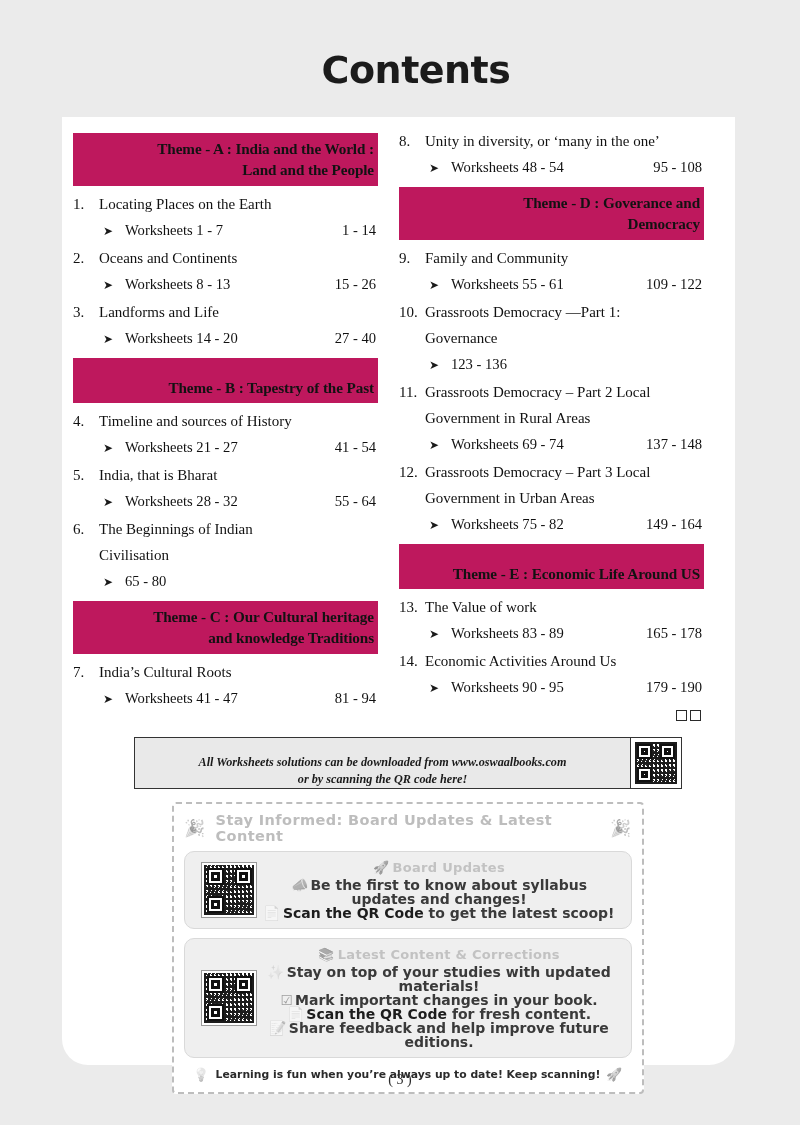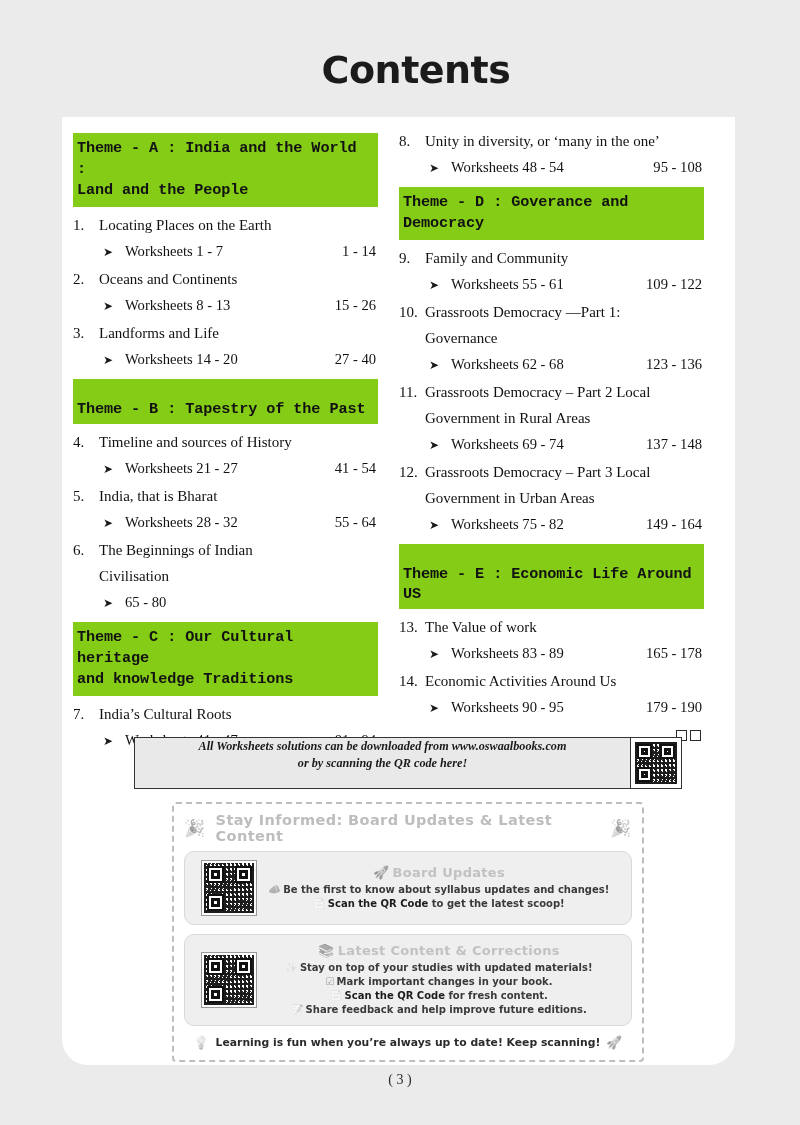--- a/index.html
+++ b/index.html
@@ -51,23 +51,23 @@
   }
   .col {
     position: absolute;
     top: 10px;
     width: 305px;
   }
   .col-left  { left: 11px; }
   .col-right { left: 337px; }
 
   .theme-bar {
-    background: #84cc16;
-    text-align: left;
-    font-family: Liberation Mono, monospace;
+    background: #be185d;
+    text-align: right;
+    font-family: Liberation Serif, serif;
     font-weight: bold;
     font-size: 15.2px;
     color: #121212;
     line-height: 21px;
     padding: 5px 4px 6px 4px;
     margin: 6px 0 5px 0;
     letter-spacing: -0.1px;
   }
   .theme-bar.single { line-height: 20px; padding: 20px 4px 5px 4px; }
 
@@ -134,21 +134,21 @@
     width: 546px;
     height: 50px;
     border: 1.5px solid #333;
     background: #e9e9e9;
     display: flex;
     align-items: stretch;
   }
   .qr-notice .note-text {
     flex: 1 1 auto;
     display: flex;
-    align-items: flex-start;
+    align-items: flex-end;
     justify-content: center;
     text-align: center;
     font-style: italic;
     font-weight: bold;
     font-size: 12.2px;
     line-height: 17px;
     color: #1a1a1a;
     padding: 0 10px;
     font-family: "Liberation Serif", serif;
   }
@@ -246,21 +246,21 @@
     margin-bottom: 3px;
   }
   .promo-card .card-title .emo {
     filter: grayscale(1);
     opacity: 0.5;
     margin-right: 3px;
   }
   .promo-card .card-line {
     font-family: "DejaVu Sans", sans-serif;
     font-weight: bold;
-    font-size: 10px;
+    font-size: 14px;
     color: #3a3a3a;
     line-height: 14px;
   }
   .promo-card .card-line .emo {
     filter: grayscale(1);
     opacity: 0.45;
     margin-right: 2px;
   }
   .promo-card .card-line .hl { color: #1c1c1c; }
 
@@ -387,21 +387,20 @@
           <span class="arrow">➤</span>
           <span class="ws-label">Worksheets 55 - 61</span>
           <span class="ws-pages">109 - 122</span>
         </div>
         <div class="chapter">
           <span class="num">10.</span>
           <span class="ch-title">Grassroots Democracy —Part 1:<br>Governance</span>
         </div>
         <div class="wsrow">
           <span class="arrow">➤</span>
-          <span class="ws-label">Worksheets 62 - 68</span>
           <span class="ws-pages">123 - 136</span>
         </div>
         <div class="chapter">
           <span class="num">11.</span>
           <span class="ch-title">Grassroots Democracy – Part 2 Local<br>Government in Rural Areas</span>
         </div>
         <div class="wsrow">
           <span class="arrow">➤</span>
           <span class="ws-label">Worksheets 69 - 74</span>
           <span class="ws-pages">137 - 148</span>

